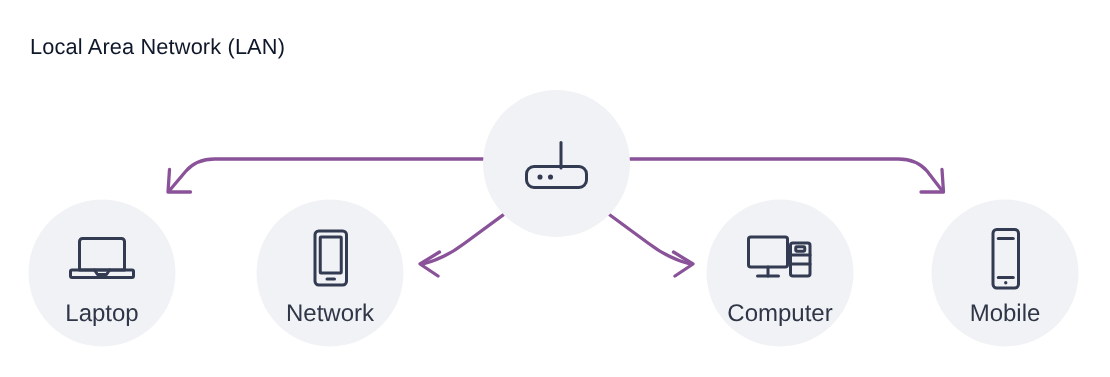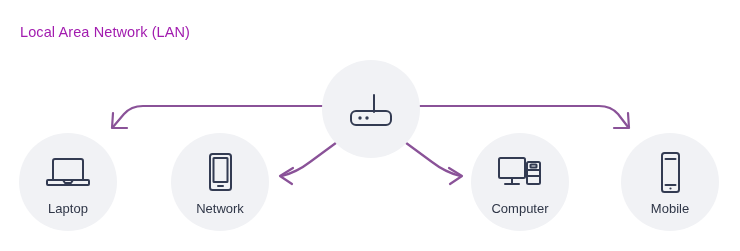--- a/index.html
+++ b/index.html
@@ -20,21 +20,21 @@
     inset: 0;
     width: 740px;
     height: 251px;
   }
   #diagram-title {
     position: absolute;
     left: 20px;
     top: 24px;
     font-size: 14.5px;
     font-weight: 400;
-    color: #a21caf;
+    color: #0f172a;
     letter-spacing: 0.1px;
     white-space: nowrap;
   }
   #connector-layer {
     position: absolute;
     left: 0;
     top: 0;
     width: 740px;
     height: 251px;
     pointer-events: none;
@@ -52,21 +52,21 @@
   }
   .node .node-icon {
     margin-top: 18px;
     height: 44px;
     display: flex;
     align-items: center;
     justify-content: center;
   }
   .node .node-label {
     margin-top: 7px;
-    font-size: 13px;
+    font-size: 16px;
     color: #2f3647;
     line-height: 1;
     white-space: nowrap;
   }
   #node-router {
     left: 322px;
     top: 60px;
     justify-content: center;
   }
   #node-router .node-icon {

